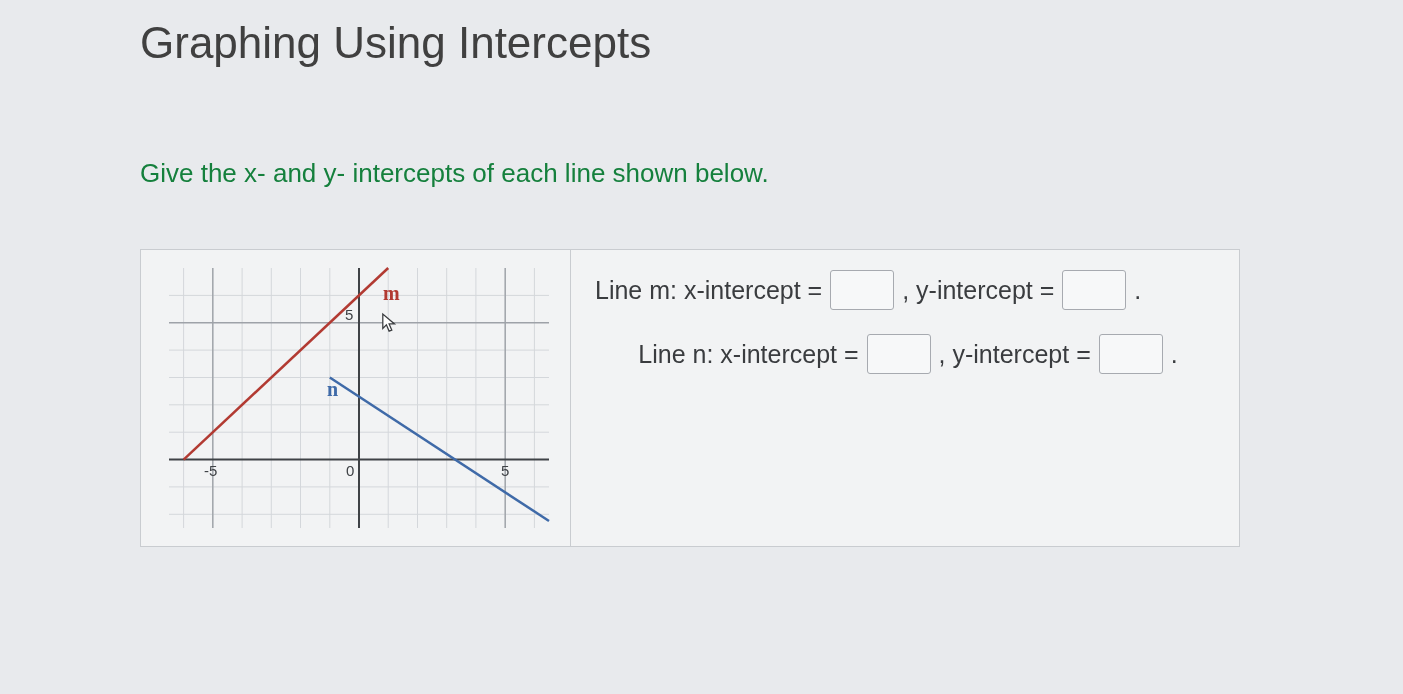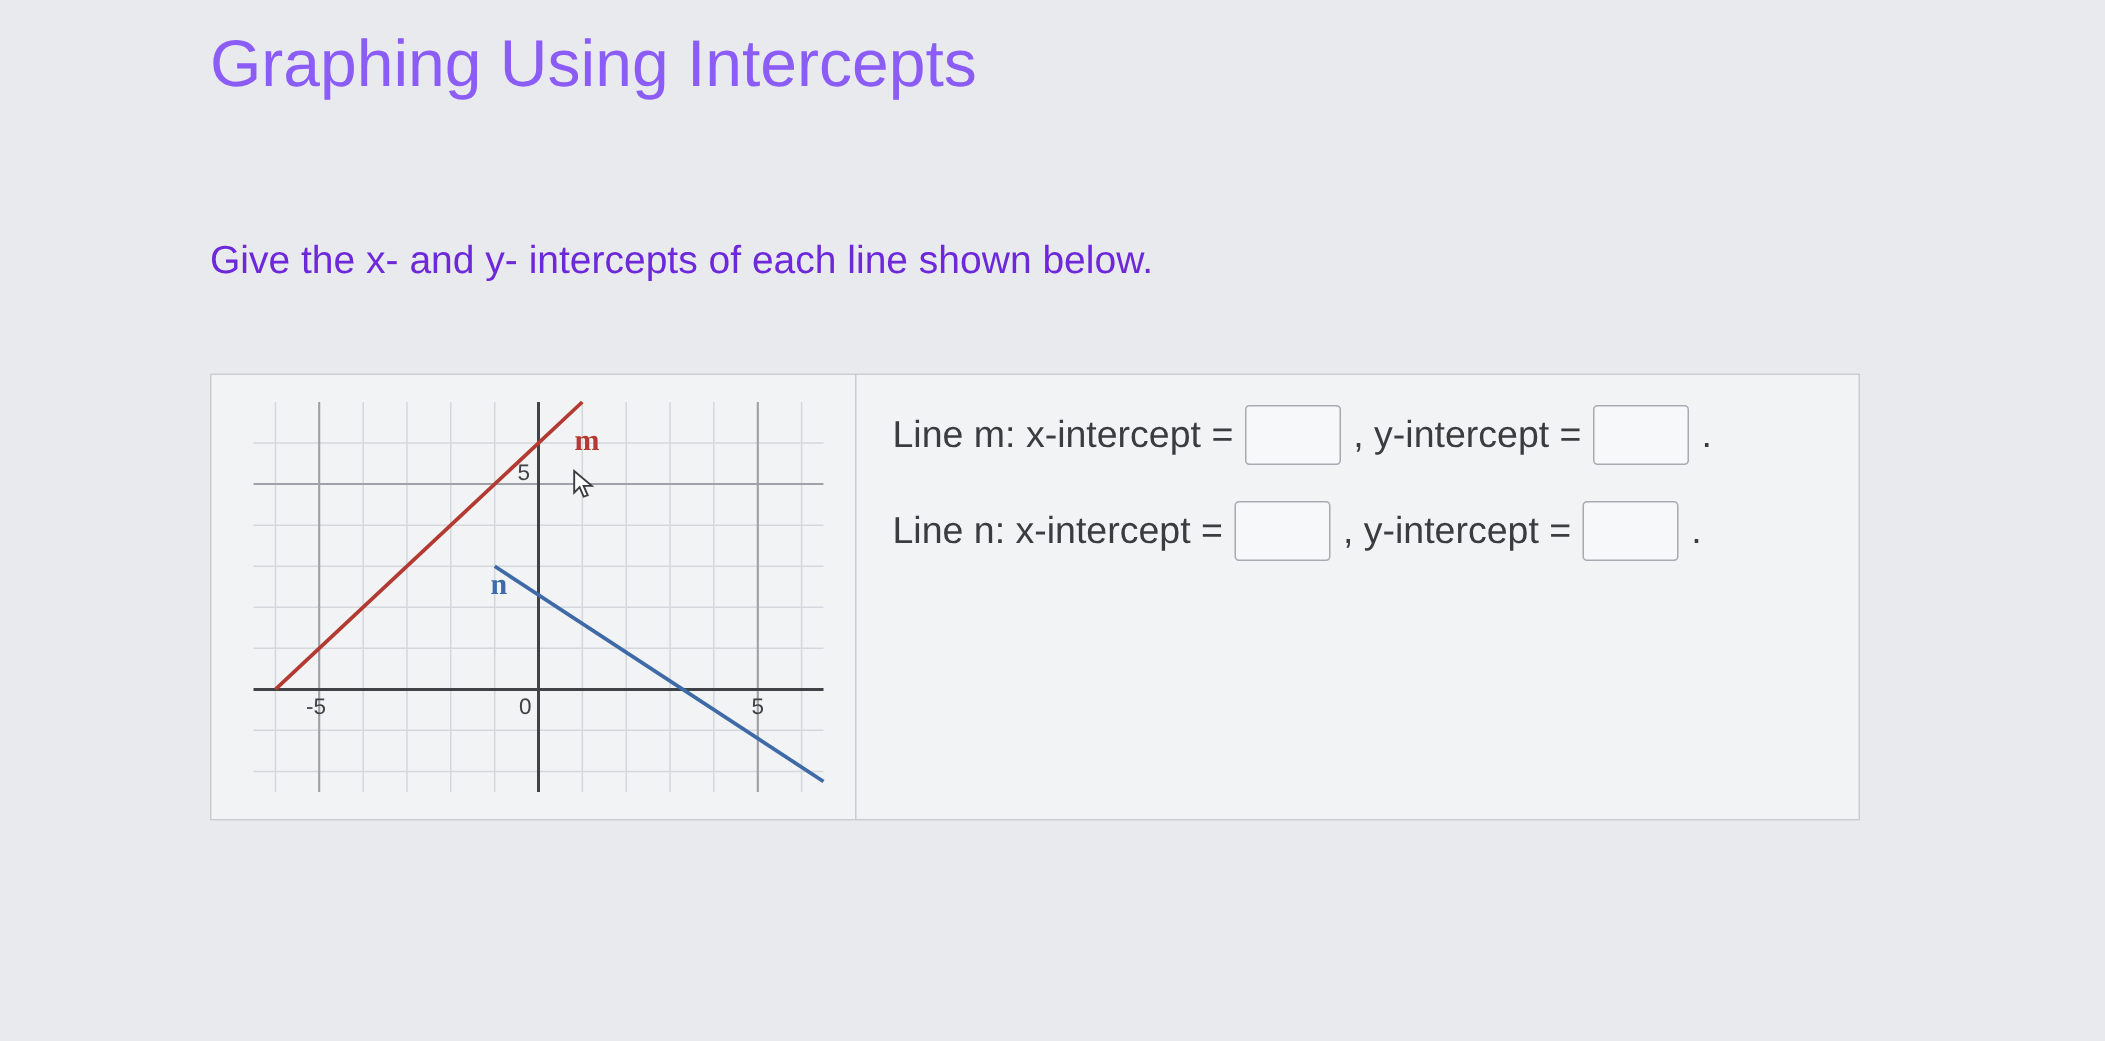--- a/index.html
+++ b/index.html
@@ -12,26 +12,26 @@
     font-family: Arial, Helvetica, sans-serif;
     color: #3a3c3f;
     overflow: hidden;
   }
   .page {
     padding: 18px 120px 0 140px;
   }
   .title {
     font-size: 44px;
     font-weight: 400;
-    color: #8b5cf6;
+    color: #404040;
     margin-bottom: 90px;
   }
   .instruction {
     font-size: 26px;
-    color: #6d28d9;
+    color: #15803d;
     margin-bottom: 60px;
   }
   .content-row {
     display: flex;
     gap: 0;
     border: 1px solid #c9ccd0;
     background: #f2f3f4;
     width: 1100px;
   }
   .graph-cell {
@@ -46,21 +46,21 @@
     font-size: 25px;
     color: #3a3c3f;
   }
   .answer-line {
     display: flex;
     align-items: center;
     gap: 8px;
     margin-bottom: 24px;
     white-space: nowrap;
   }
-  .answer-line:last-child { margin-bottom: 0; }
+  .answer-line:last-child { margin-bottom: 0; justify-content: center; }
   .blank {
     display: inline-block;
     width: 64px;
     height: 40px;
     border: 1px solid #a7aab0;
     background: #f7f8f9;
     border-radius: 3px;
     vertical-align: middle;
     font-size: 20px;
     text-align: center;

